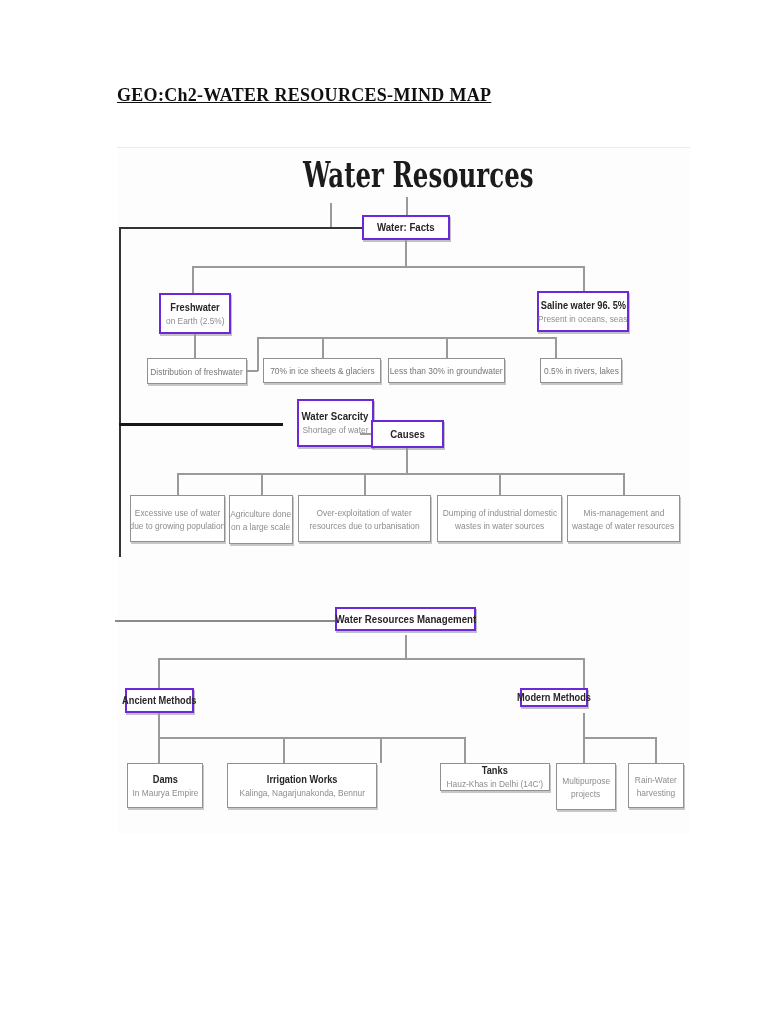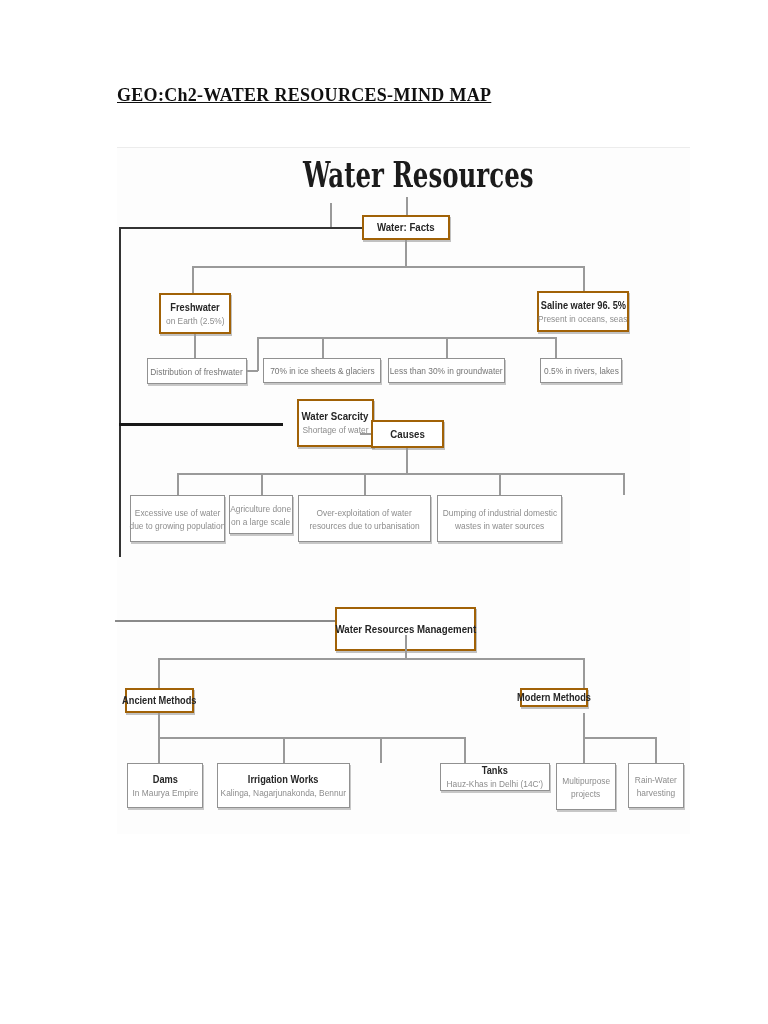--- a/index.html
+++ b/index.html
@@ -13,21 +13,21 @@
   .mm-title{position:absolute;left:255px;top:153px;width:300px;text-align:center;
         font-family:"DejaVu Serif",serif;font-weight:700;font-size:36px;color:#1b1b1b;
         transform:scaleX(.68);transform-origin:center;white-space:nowrap;}
   .ln{position:absolute;background:#9a9a9a;}
   .ln.dk{background:#333333;}
   .ln.dk2{background:#8a8a8a;}
   .ln.th{background:#181818;}
   .bx{position:absolute;background:#ffffff;border:1px solid #919191;box-sizing:border-box;
         box-shadow:1px 2px 0 rgba(145,145,145,.5);
         display:flex;flex-direction:column;align-items:center;justify-content:center;text-align:center;}
-  .bx.dark{border:2px solid #a16207;box-shadow:1px 2px 0 rgba(120,120,120,.45);align-items:center;}
+  .bx.dark{border:2px solid #6d28d9;box-shadow:1px 2px 0 rgba(120,120,120,.45);align-items:center;}
   .bx span{display:block;white-space:nowrap;transform:scaleX(.88);transform-origin:center;line-height:13px;}
   .t{font-weight:bold;color:#262626;font-size:10.5px;}
   .t.lg{font-size:11px;}
   .s{color:#8d8d8d;font-size:9.5px;}
   .g{color:#757575;font-size:9.5px;}
 </style>
 </head>
 <body>
 
 <div class="page">
@@ -98,35 +98,39 @@
   <div class="ln" style="left:177px;top:473px;width:1.5px;height:22px"></div>
   <div class="ln" style="left:261px;top:473px;width:1.5px;height:22px"></div>
   <div class="ln" style="left:364px;top:473px;width:1.5px;height:22px"></div>
   <div class="ln" style="left:499px;top:473px;width:1.5px;height:22px"></div>
   <div class="ln" style="left:623px;top:473px;width:1.5px;height:22px"></div>
 
   <div class="bx" style="left:130px;top:495px;width:95px;height:47px">
     <span class="s">Excessive use of water</span>
     <span class="s">due to growing population</span>
   </div>
-  <div class="bx" style="left:229px;top:495px;width:64px;height:39px">
+  <div class="bx" style="left:229px;top:495px;width:64px;height:49px">
     <span class="s">Agriculture done</span>
     <span class="s">on a large scale</span>
   </div>
   <div class="bx" style="left:298px;top:495px;width:133px;height:47px">
     <span class="s">Over-exploitation of water</span>
     <span class="s">resources due to urbanisation</span>
   </div>
   <div class="bx" style="left:437px;top:495px;width:125px;height:47px">
     <span class="s">Dumping of industrial domestic</span>
     <span class="s">wastes in water sources</span>
   </div>
+  <div class="bx" style="left:567px;top:495px;width:113px;height:47px">
+    <span class="s">Mis-management and</span>
+    <span class="s">wastage of water resources</span>
+  </div>
 
   <div class="ln dk2" style="left:115px;top:620px;width:220px;height:2px"></div>
-  <div class="bx dark" style="left:335px;top:607px;width:141px;height:44px">
+  <div class="bx dark" style="left:335px;top:607px;width:141px;height:24px">
     <span class="t lg">Water Resources Management</span>
   </div>
 
   <div class="ln" style="left:405px;top:635px;width:1.5px;height:23px"></div>
   <div class="ln" style="left:158px;top:658px;width:427px;height:1.5px"></div>
   <div class="ln" style="left:158px;top:658px;width:1.5px;height:30px"></div>
   <div class="ln" style="left:583px;top:658px;width:1.5px;height:30px"></div>
 
   <div class="bx dark" style="left:125px;top:688px;width:69px;height:25px">
     <span class="t">Ancient Methods</span>
@@ -143,21 +147,21 @@
   <div class="ln" style="left:464px;top:737px;width:1.5px;height:26px"></div>
 
   <div class="ln" style="left:583px;top:713px;width:1.5px;height:50px"></div>
   <div class="ln" style="left:583px;top:737px;width:73px;height:1.5px"></div>
   <div class="ln" style="left:655px;top:737px;width:1.5px;height:26px"></div>
 
   <div class="bx" style="left:127px;top:763px;width:76px;height:45px">
     <span class="t">Dams</span>
     <span class="s">In Maurya Empire</span>
   </div>
-  <div class="bx" style="left:217px;top:763px;width:133px;height:45px">
+  <div class="bx" style="left:227px;top:763px;width:150px;height:45px">
     <span class="t">Irrigation Works</span>
     <span class="s">Kalinga, Nagarjunakonda, Bennur</span>
   </div>
   <div class="bx" style="left:440px;top:763px;width:110px;height:28px">
     <span class="t">Tanks</span>
     <span class="s">Hauz-Khas in Delhi (14C')</span>
   </div>
   <div class="bx" style="left:556px;top:763px;width:60px;height:47px">
     <span class="s">Multipurpose</span>
     <span class="s">projects</span>

